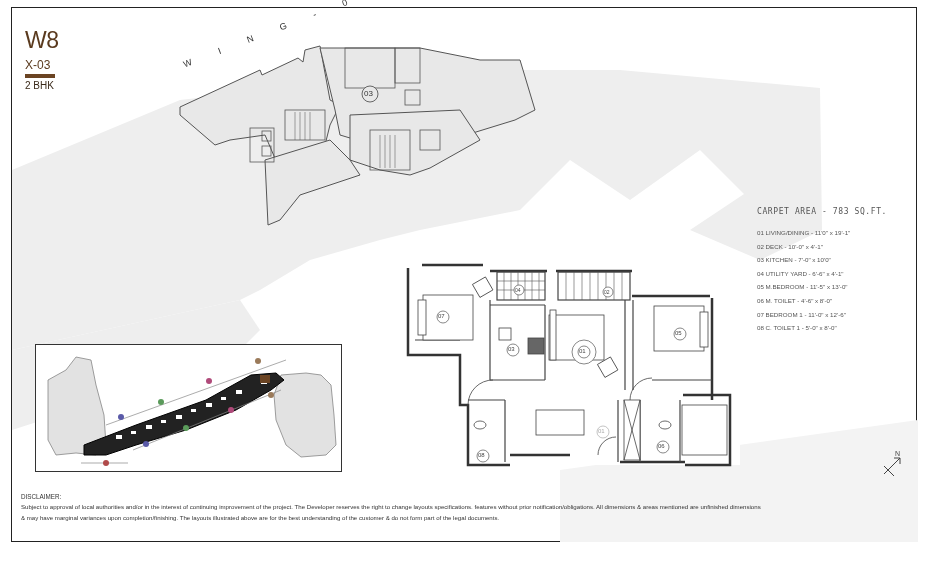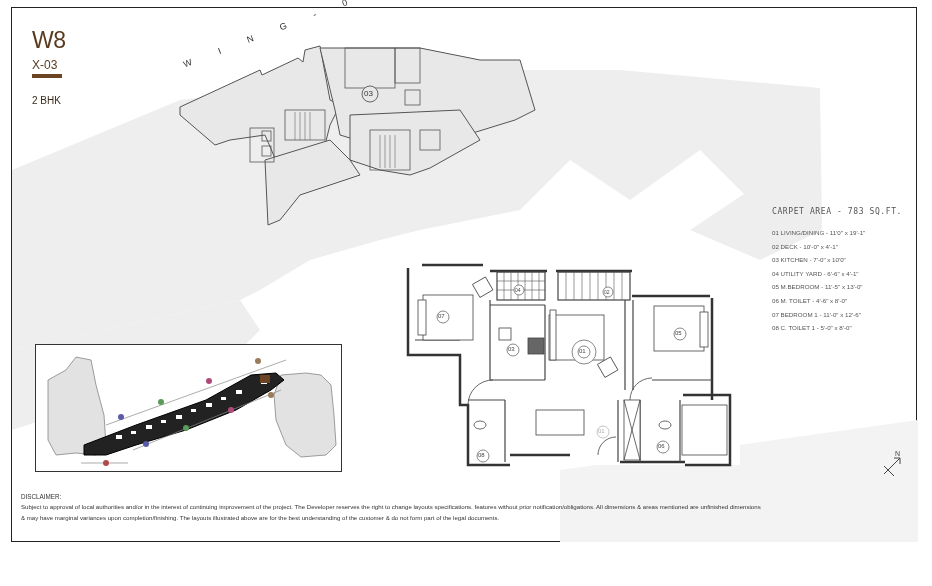--- a/index.html
+++ b/index.html
@@ -1,24 +1,24 @@
 <!DOCTYPE html>
 <html><head>
   <meta charset="utf-8">
   <style>
     html, body { margin: 0; padding: 0; background: #ffffff; }
     body { width: 932px; height: 586px; position: relative; overflow: hidden; font-family: "DejaVu Sans", sans-serif; }
     .frame { position: absolute; left: 11px; top: 7px; width: 906px; height: 535px; border: 1.5px solid #222; box-sizing: border-box; background: #fff; overflow: hidden; }
     .bg-svg { position: absolute; left: 0; top: 0; }
-    .unit-title { position: absolute; left: 32px; top: 29px; color: #5a3a1e; }
+    .unit-title { position: absolute; left: 25px; top: 29px; color: #5a3a1e; }
     .unit-wing { font-family: "Liberation Sans", sans-serif; font-size: 23px; line-height: 22px; letter-spacing: -0.5px; font-weight: normal; }
     .unit-flat { font-family: "Liberation Sans", sans-serif; font-size: 12px; line-height: 14px; margin-top: 7px; color: #5a3a1e; }
     .unit-bar { width: 30px; height: 4px; background: #6b4423; margin-top: 2px; }
-    .unit-type { font-family: "Liberation Sans", sans-serif; font-size: 10px; line-height: 13px; color: #3a2a1a; margin-top: 16px; }
-    .area-block { position: absolute; left: 757px; top: 207px; width: 150px; color: #555; margin-left: 15px; }
+    .unit-type { font-family: "Liberation Sans", sans-serif; font-size: 10px; line-height: 13px; color: #3a2a1a; margin-top: 1px; }
+    .area-block { position: absolute; left: 757px; top: 207px; width: 150px; color: #555; }
     .area-title { font-family: "DejaVu Sans Mono", monospace; font-size: 8px; letter-spacing: 0.6px; color: #555; margin-bottom: 10px; }
     .area-item { font-family: "Liberation Sans", sans-serif; font-size: 6.2px; line-height: 13.6px; color: #555; white-space: nowrap; }
     .disclaimer { position: absolute; left: 21px; top: 492px; width: 890px; color: #333; font-family: "Liberation Sans", sans-serif; }
     .disc-title { font-size: 6.3px; line-height: 10px; }
     .disc-text { font-size: 6.1px; line-height: 10.5px; }
     .keyplan { position: absolute; left: 35px; top: 344px; width: 307px; height: 128px; border: 1.2px solid #333; box-sizing: border-box; background: #fff; }
     .compass { position: absolute; left: 880px; top: 450px; }
     .compass-n { position: absolute; left: 895px; top: 450px; font-family: "Liberation Sans", sans-serif; font-size: 7px; color: #444; }
     .wing-label { position: absolute; left: 182px; top: 60px; font-family: "Liberation Sans", sans-serif; font-size: 9px; letter-spacing: 13px; color: #333; transform: rotate(-21deg); transform-origin: left top; white-space: nowrap; }
   </style>

